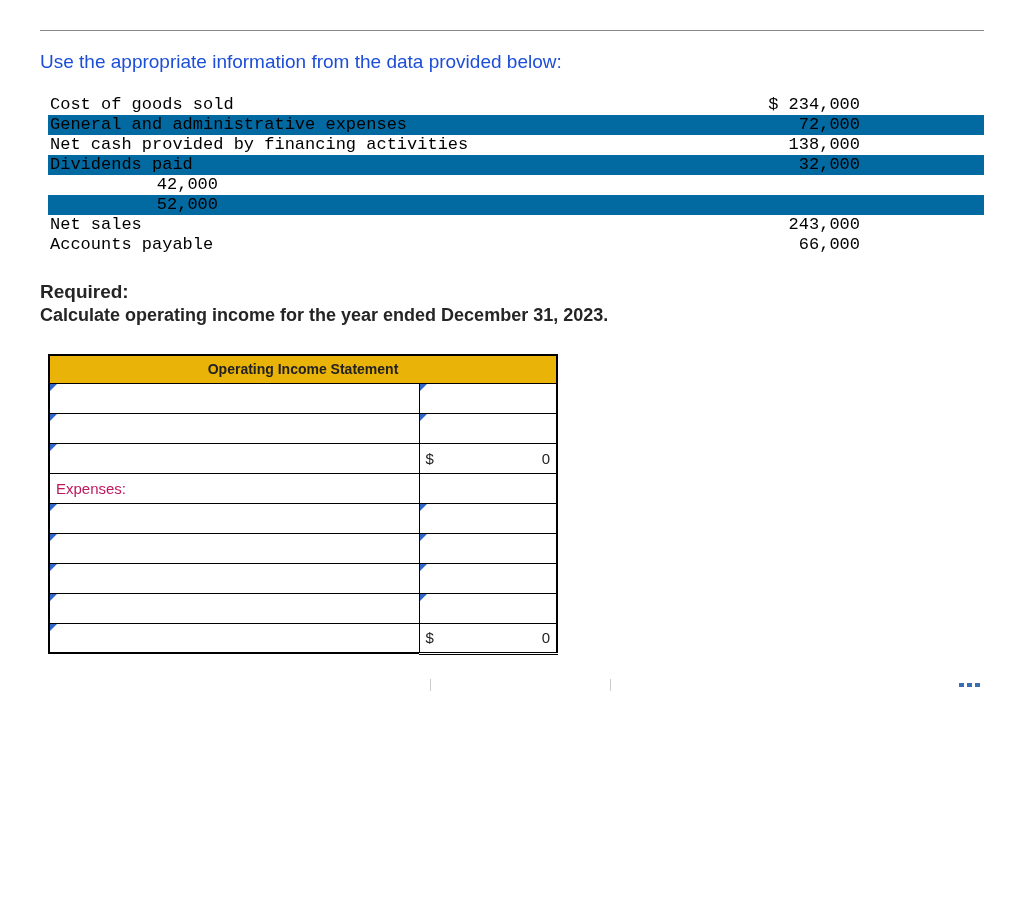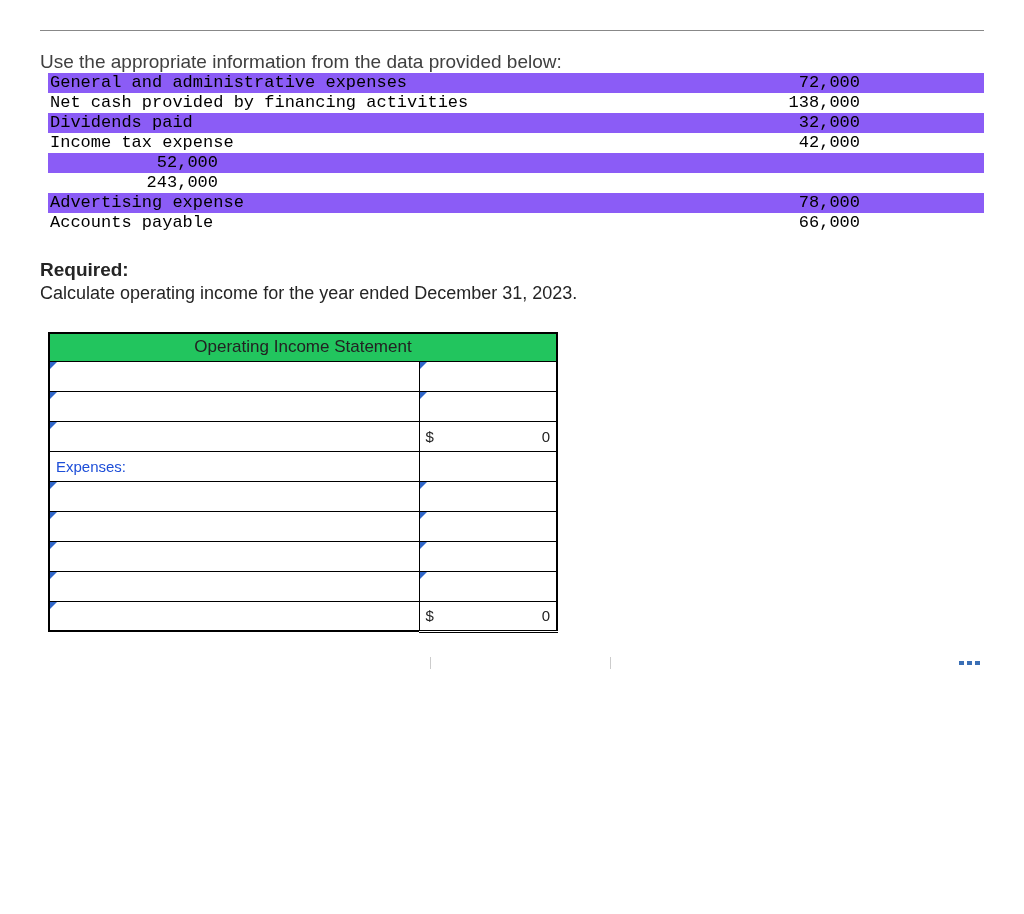--- a/index.html
+++ b/index.html
@@ -15,55 +15,57 @@
     box-sizing: border-box;
     position: relative;
   }
   .top-rule {
     border-top: 1px solid #888;
     height: 0;
     margin-bottom: 20px;
   }
   .problem-text {
     font-size: 19px;
-    color: #404040;
+    color: #1d4ed8;
+    margin-bottom: 22px;
   }
 
   
   .data-block {
     margin-left: 8px;
     margin-bottom: 26px;
   }
   .data-row {
     display: flex;
     height: 20px;
     line-height: 20px;
   }
   .data-row.alt {
-    background: #8b5cf6;
+    background: #0369a1;
   }
   .data-label {
     flex: 0 0 640px;
     font-family: "Courier New", Courier, monospace;
     font-size: 17px;
     white-space: pre;
     padding-left: 2px;
     color: #000;
   }
   .data-amount {
     flex: 0 0 170px;
     font-family: "Courier New", Courier, monospace;
     font-size: 17px;
     text-align: right;
     white-space: pre;
     color: #000;
   }
 
   .required-block {
     margin-bottom: 28px;
+    font-weight: bold;
   }
   .required-block b {
     font-size: 19px;
     color: #252525;
   }
   .required-text {
     font-size: 18px;
     color: #252525;
     margin-top: 2px;
   }
@@ -77,39 +79,39 @@
   .stmt-table td {
     border: 1px solid #000;
     height: 30px;
     padding: 0 6px;
     font-size: 15px;
     vertical-align: middle;
     box-sizing: border-box;
     position: relative;
   }
   .stmt-table td.hdr {
-    background: #22c55e;
+    background: #eab308;
     text-align: center;
-    font-weight: normal;
-    font-size: 17px;
+    font-weight: bold;
+    font-size: 14px;
     height: 28px;
   }
   .col-label { width: 370px; }
   .col-amount { width: 138px; text-align: right; }
   .corner-tri {
     position: absolute;
     top: 0;
     left: 0;
     width: 0; height: 0;
     border-top: 7px solid #3066c8;
     border-right: 7px solid transparent;
   }
   .static-label {
     font-size: 15px;
-    color: #1d4ed8;
+    color: #be185d;
     padding-left: 0;
   }
   .dollar {
     float: left;
   }
   .val {
     float: right;
   }
 
   
@@ -143,45 +145,45 @@
 </style>
 </head>
 <body>
 
 <div class="page">
   <div class="top-rule"></div>
 
   <div class="problem-text">Use the appropriate information from the data provided below:</div>
 
   <div class="data-block">
+    <div class="data-row">
+      <div class="data-label">Cost of goods sold</div>
+      <div class="data-amount">$ 234,000</div>
+    </div>
     <div class="data-row alt">
       <div class="data-label">General and administrative expenses</div>
       <div class="data-amount">72,000</div>
     </div>
     <div class="data-row">
       <div class="data-label">Net cash provided by financing activities</div>
       <div class="data-amount">138,000</div>
     </div>
     <div class="data-row alt">
       <div class="data-label">Dividends paid</div>
       <div class="data-amount">32,000</div>
     </div>
     <div class="data-row">
-      <div class="data-label">Income tax expense</div>
       <div class="data-amount">42,000</div>
     </div>
     <div class="data-row alt">
       <div class="data-amount">52,000</div>
     </div>
     <div class="data-row">
+      <div class="data-label">Net sales</div>
       <div class="data-amount">243,000</div>
-    </div>
-    <div class="data-row alt">
-      <div class="data-label">Advertising expense</div>
-      <div class="data-amount">78,000</div>
     </div>
     <div class="data-row">
       <div class="data-label">Accounts payable</div>
       <div class="data-amount">66,000</div>
     </div>
   </div>
 
   <div class="required-block">
     <b>Required:</b>
     <div class="required-text">Calculate operating income for the year ended December 31, 2023.</div>

